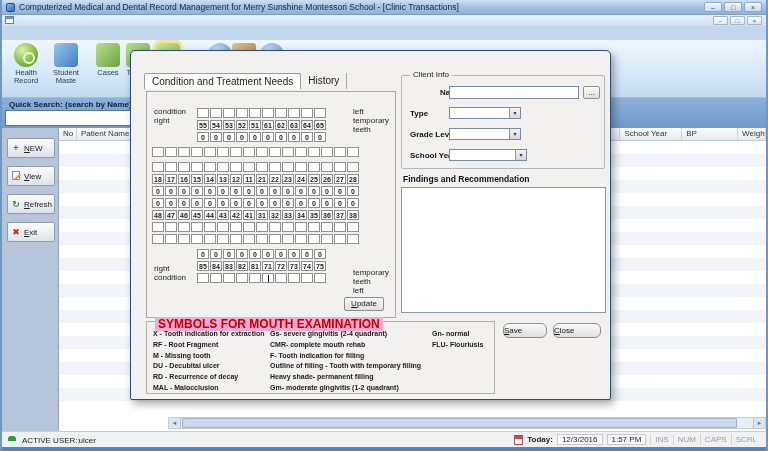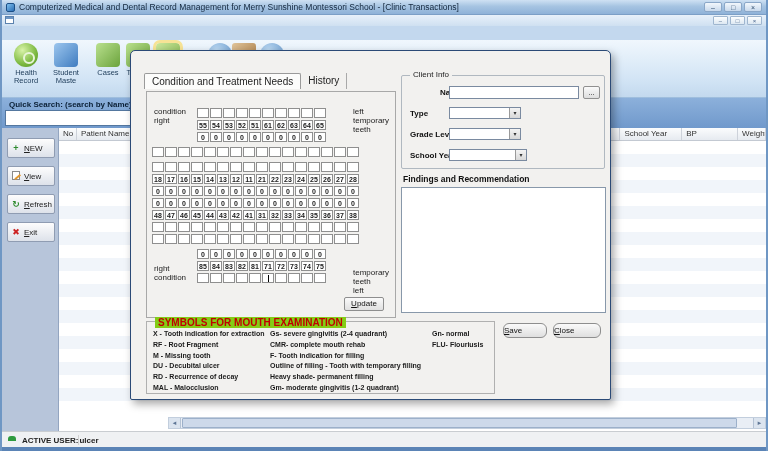--- a/index.html
+++ b/index.html
@@ -67,21 +67,21 @@
   .hscroll{position:absolute;left:166px;top:289px;width:598px;height:12px;background:#e9eef5;border:1px solid #c2cedd;}
   .hs-arrow{position:absolute;top:0;width:12px;height:10px;background:#dbe4ef;color:#5f7696;font-size:6px;line-height:10px;text-align:center;}
   .hs-left{left:0;border-right:1px solid #b4c2d4;}
   .hs-right{right:0;border-left:1px solid #b4c2d4;}
   .hs-thumb{position:absolute;left:13px;top:0;width:555px;height:10px;background:#cdd9ea;border:1px solid #9cb0ca;border-radius:1px;}
   
   .statusbar{position:absolute;left:0;top:431px;width:100%;height:16px;background:#eff1f3;border-top:1px solid #c9cdd1;font-size:8px;color:#222;}
   .user-icon{position:absolute;left:6px;top:3px;width:8px;height:10px;}
   .user-icon .head{width:4px;height:4px;border-radius:50%;background:#2f9b3f;margin:0 auto;}
   .user-icon .body{width:8px;height:5px;border-radius:3px 3px 0 0;background:#2f9b3f;margin-top:1px;}
-  .st-left{position:absolute;left:20px;top:3px;display:flex;align-items:center;font-weight:bold;}
+  .st-left{position:absolute;left:20px;top:3px;display:flex;align-items:center;}
   .st-sep{width:1px;height:10px;background:#d2d2d2;}
   .st-right{position:absolute;right:5px;top:2px;display:flex;gap:4px;align-items:center;}
   .cal-icon{width:9px;height:10px;background:#fff;border:1px solid #b05050;}
   .cal-icon:before{content:"";display:block;height:3px;background:#c94f44;}
   .st-box{height:11px;background:#fafbfc;border:1px solid #c6c9cd;padding:0 4px;line-height:10px;}
   .st-flag{color:#9a9da2;border-left:1px solid #d2d2d2;padding:0 4px;line-height:11px;}
   .bottom-strip{position:absolute;left:0;top:447px;width:100%;height:4px;background:#5b84b6;}
   
   .dialog{position:absolute;left:128px;top:50px;width:481px;height:350px;background:#f2f1ef;
     border:1px solid #2b4a76;border-radius:5px 5px 2px 2px;box-shadow:3px 4px 8px rgba(0,0,0,.35);z-index:10;}
@@ -96,21 +96,21 @@
   .teeth-grid{position:absolute;left:4px;top:14px;}
   .tooth-row{display:flex;gap:1px;margin:2px 0 0 1px;}
   .tooth-row.r10{margin-left:46px;}
   .tooth-row.gap{margin-top:5px;}
   .tooth-cell{width:12px;height:10px;border:1px solid #8f8f8f;background:#fff;
     font-size:7px;font-weight:bold;line-height:9px;text-align:center;color:#1a1a1a;position:relative;}
   .caret{position:absolute;left:5px;top:1px;width:1px;height:7px;background:#000;}
   .update-btn{position:absolute;left:197px;top:205px;width:40px;height:14px;font-size:8px;line-height:12px;text-align:center;
     background:linear-gradient(#fafafa,#e0e0e0);border:1px solid #8e8e8e;border-radius:2px;color:#111;}
   .symbols-box{position:absolute;left:15px;top:270px;width:349px;height:73px;border:1px solid #b0b0b0;}
-  .symbols-title{position:absolute;left:8px;top:-5px;background:#84cc16;padding:0 3px;font-size:10px;font-weight:bold;color:#c00000;}
+  .symbols-title{position:absolute;left:8px;top:-5px;background:#f9a8d4;padding:0 3px;font-size:12px;font-weight:bold;color:#c00000;}
   .sym-col{position:absolute;top:7px;font-size:7px;font-weight:bold;color:#1a1a1a;line-height:10.8px;white-space:nowrap;}
   .sym-c1{left:6px;} .sym-c2{left:123px;} .sym-c3{left:285px;}
   .client-box{position:absolute;left:270px;top:24px;width:204px;height:94px;border:1px solid #b0b8c0;border-radius:2px;}
   .client-legend{position:absolute;left:8px;top:-6px;background:#f2f1ef;padding:0 3px;font-size:8px;color:#222;}
   .fld-label{position:absolute;left:8px;font-size:8px;font-weight:bold;color:#111;}
   .txt-input{position:absolute;background:#fff;border:1px solid #7a8aa0;height:13px;}
   .browse-btn{position:absolute;left:181px;top:10px;width:17px;height:13px;font-size:7px;line-height:11px;text-align:center;
     background:linear-gradient(#fafafa,#dedede);border:1px solid #909090;border-radius:2px;}
   .select{position:absolute;left:47px;width:72px;height:12px;background:#fff;border:1px solid #7a8aa0;}
   .sel-arrow{position:absolute;right:0;top:0;width:11px;height:100%;background:linear-gradient(#f4f4f4,#d8d8d8);
@@ -559,16 +559,29 @@
     </div>
   </div>
 
   <div class="statusbar">
     <span class="user-icon"><span class="head"></span><span class="body" style="display:block;"></span></span>
     <span class="st-left">
       <span>ACTIVE USER:</span>
       <span class="st-sep"></span>
       <span>ulcer</span>
     </span>
+    <span class="st-right">
+      <span class="cal-icon"></span>
+      <span style="font-weight:bold;">Today:</span>
+      <span class="st-box">12/3/2016</span>
+      <span class="st-box">1:57 PM</span>
+      <span class="st-flags" style="display:flex;">
+
+      <span class="st-flag">INS</span>
+          <span class="st-flag">NUM</span>
+          <span class="st-flag">CAPS</span>
+          <span class="st-flag">SCRL</span>
+        </span>
+    </span>
   </div>
   <div class="bottom-strip"></div>
 
 </div>
 
 </body></html>

